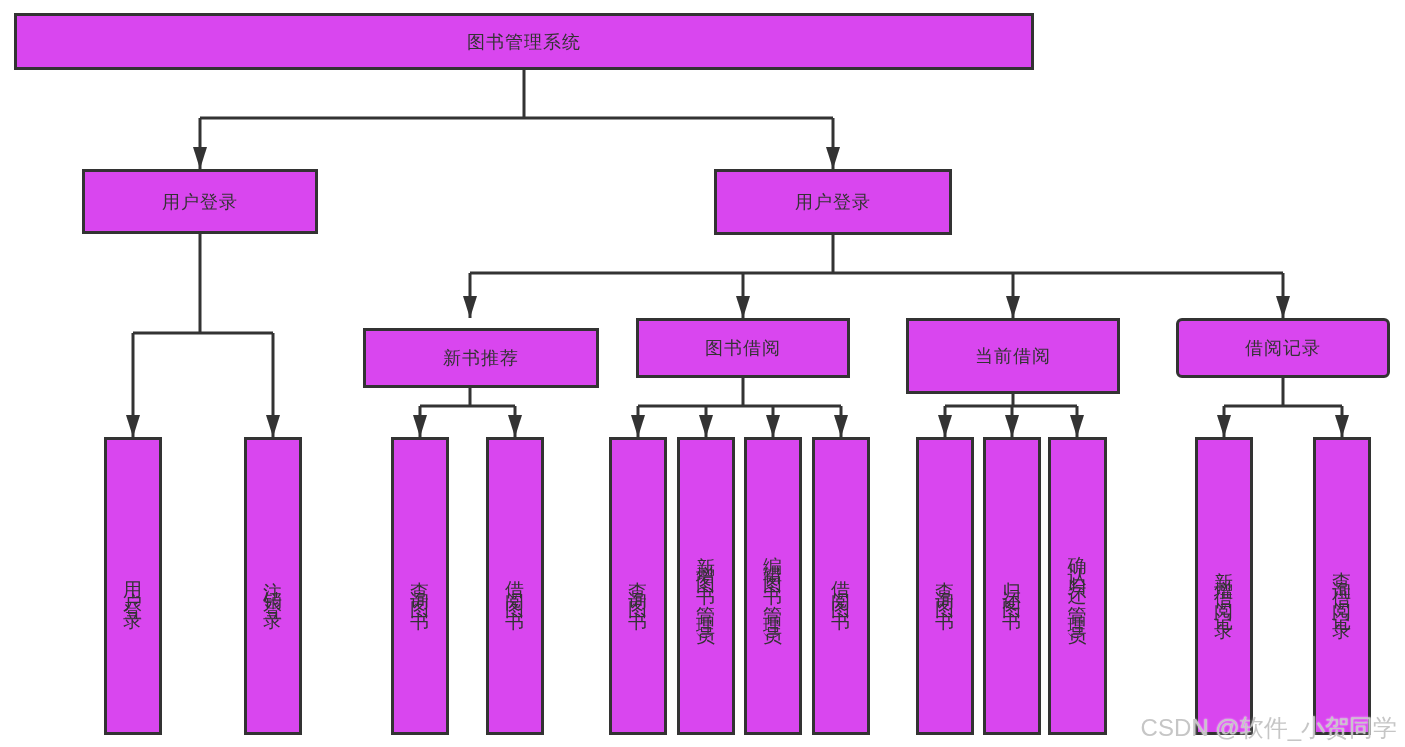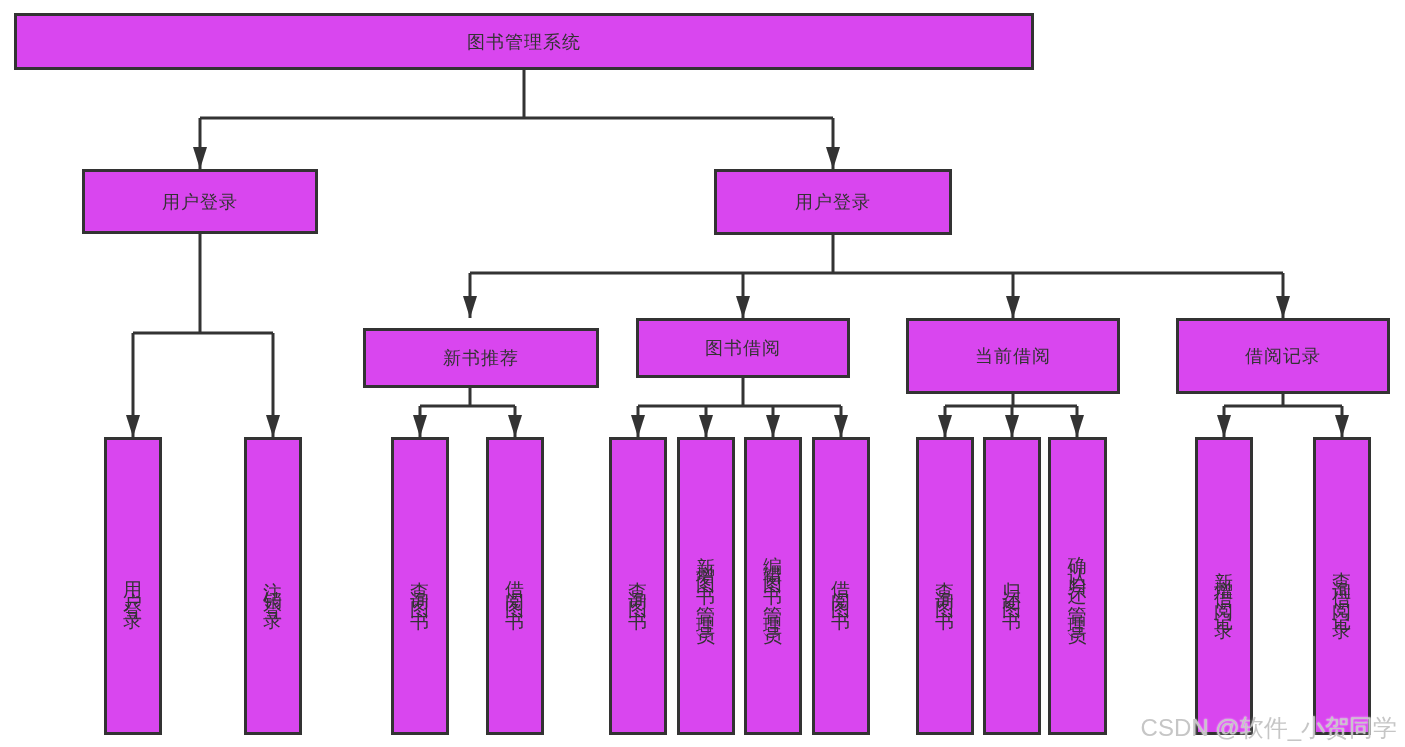--- a/index.html
+++ b/index.html
@@ -118,21 +118,21 @@
 
   <div class="node h-node" style="left:363px; top:328px; width:236px; height:60px;">
     <span class="label">新书推荐</span>
   </div>
   <div class="node h-node" style="left:636px; top:318px; width:214px; height:60px;">
     <span class="label">图书借阅</span>
   </div>
   <div class="node h-node" style="left:906px; top:318px; width:214px; height:76px;">
     <span class="label">当前借阅</span>
   </div>
-  <div class="node h-node" style="left:1176px; top:318px; width:214px; height:76px;">
+  <div class="node h-node" style="left:1176px; top:318px; width:214px; height:60px;border-radius:6px;">
     <span class="label">借阅记录</span>
   </div>
 
   <div class="node leaf" style="left:104px; top:437px; width:58px; height:298px;">
     <span class="label">用户登录</span>
   </div>
   <div class="node leaf" style="left:244px; top:437px; width:58px; height:298px;">
     <span class="label">注销登录</span>
   </div>
 

